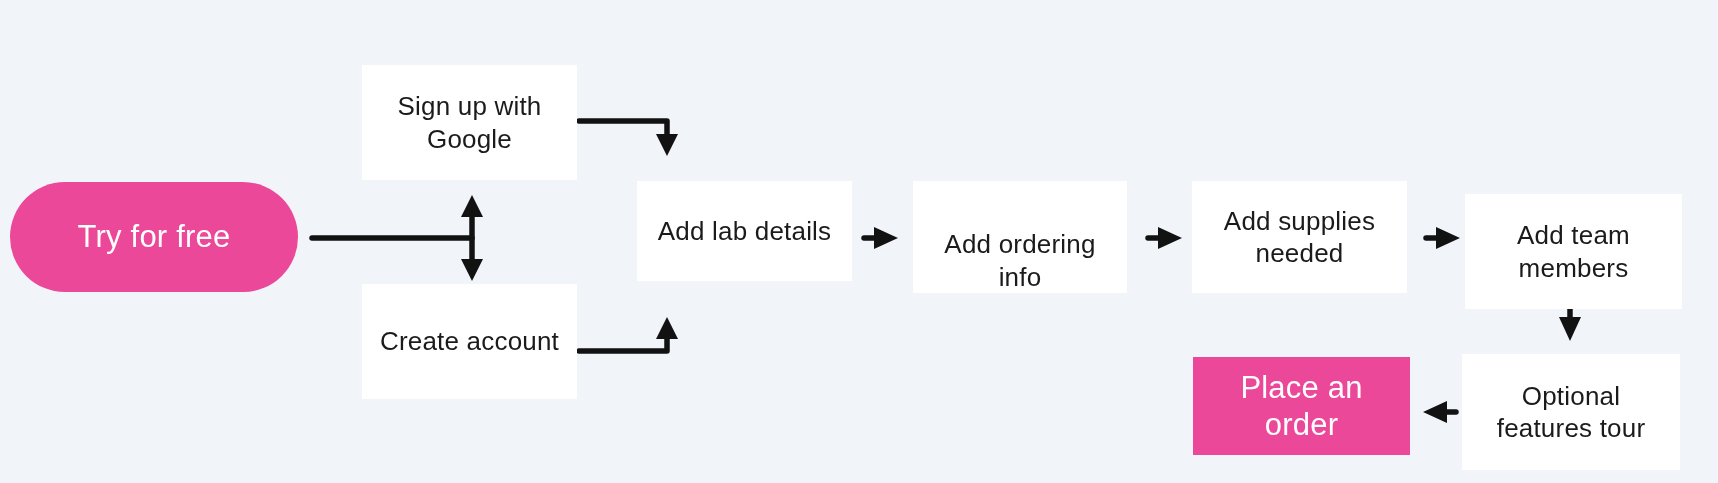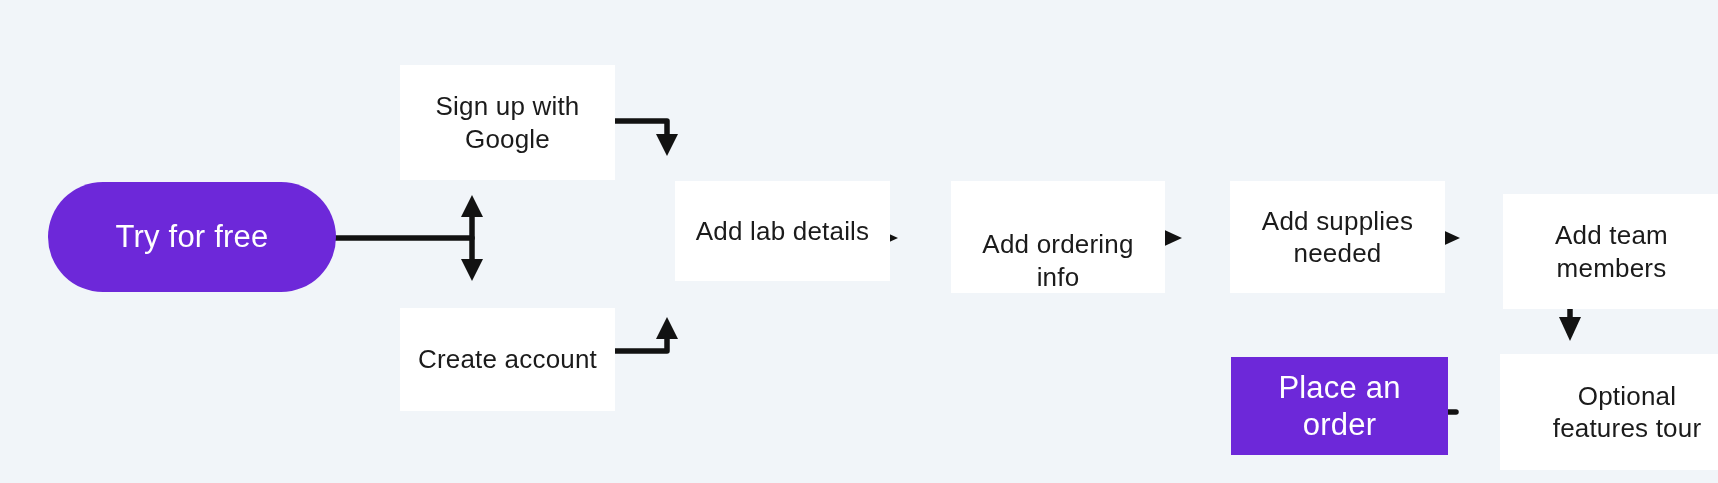--- a/index.html
+++ b/index.html
@@ -22,52 +22,51 @@
     width: 1718px;
     height: 483px;
   }
   .node {
     position: absolute;
     display: flex;
     align-items: center;
     justify-content: center;
     text-align: center;
     box-sizing: border-box;
-    margin-left: 38px;
   }
   .node .label {
     white-space: pre-line;
     font-size: 26px;
     line-height: 1.25;
     color: #1B1B1B;
     letter-spacing: 0.2px;
   }
   .node.box {
     background: #FFFFFF;
   }
   .node.accent {
-    background: #6d28d9;
+    background: #ec4899;
   }
   .node.accent .label {
     color: #FFFFFF;
     font-size: 31px;
     line-height: 1.2;
   }
   .node.pill {
     border-radius: 55px;
   }
   
   #node-try-for-free        { left: 10px;   top: 182px; width: 288px; height: 110px; }
   #node-sign-up-with-google { left: 362px;  top: 65px;  width: 215px; height: 115px; }
-  #node-create-account      { left: 362px;  top: 308px; width: 215px; height: 103px; }
+  #node-create-account      { left: 362px;  top: 284px; width: 215px; height: 115px; }
   #node-add-lab-details     { left: 637px;  top: 181px; width: 215px; height: 100px; }
   #node-add-ordering-info   { left: 913px;  top: 181px; width: 214px; height: 112px; align-items: flex-end; }
   #node-add-supplies-needed { left: 1192px; top: 181px; width: 215px; height: 112px; }
   #node-add-team-members    { left: 1465px; top: 194px; width: 217px; height: 115px; }
-  #node-optional-features-tour { left: 1462px; top: 354px; width: 254px; height: 116px; }
+  #node-optional-features-tour { left: 1462px; top: 354px; width: 218px; height: 116px; }
   #node-place-an-order      { left: 1193px; top: 357px; width: 217px; height: 98px; }
 
   .edge-line {
     fill: none;
     stroke: #121212;
     stroke-width: 5.5;
     stroke-linecap: round;
     stroke-linejoin: round;
   }
   .edge-head {

